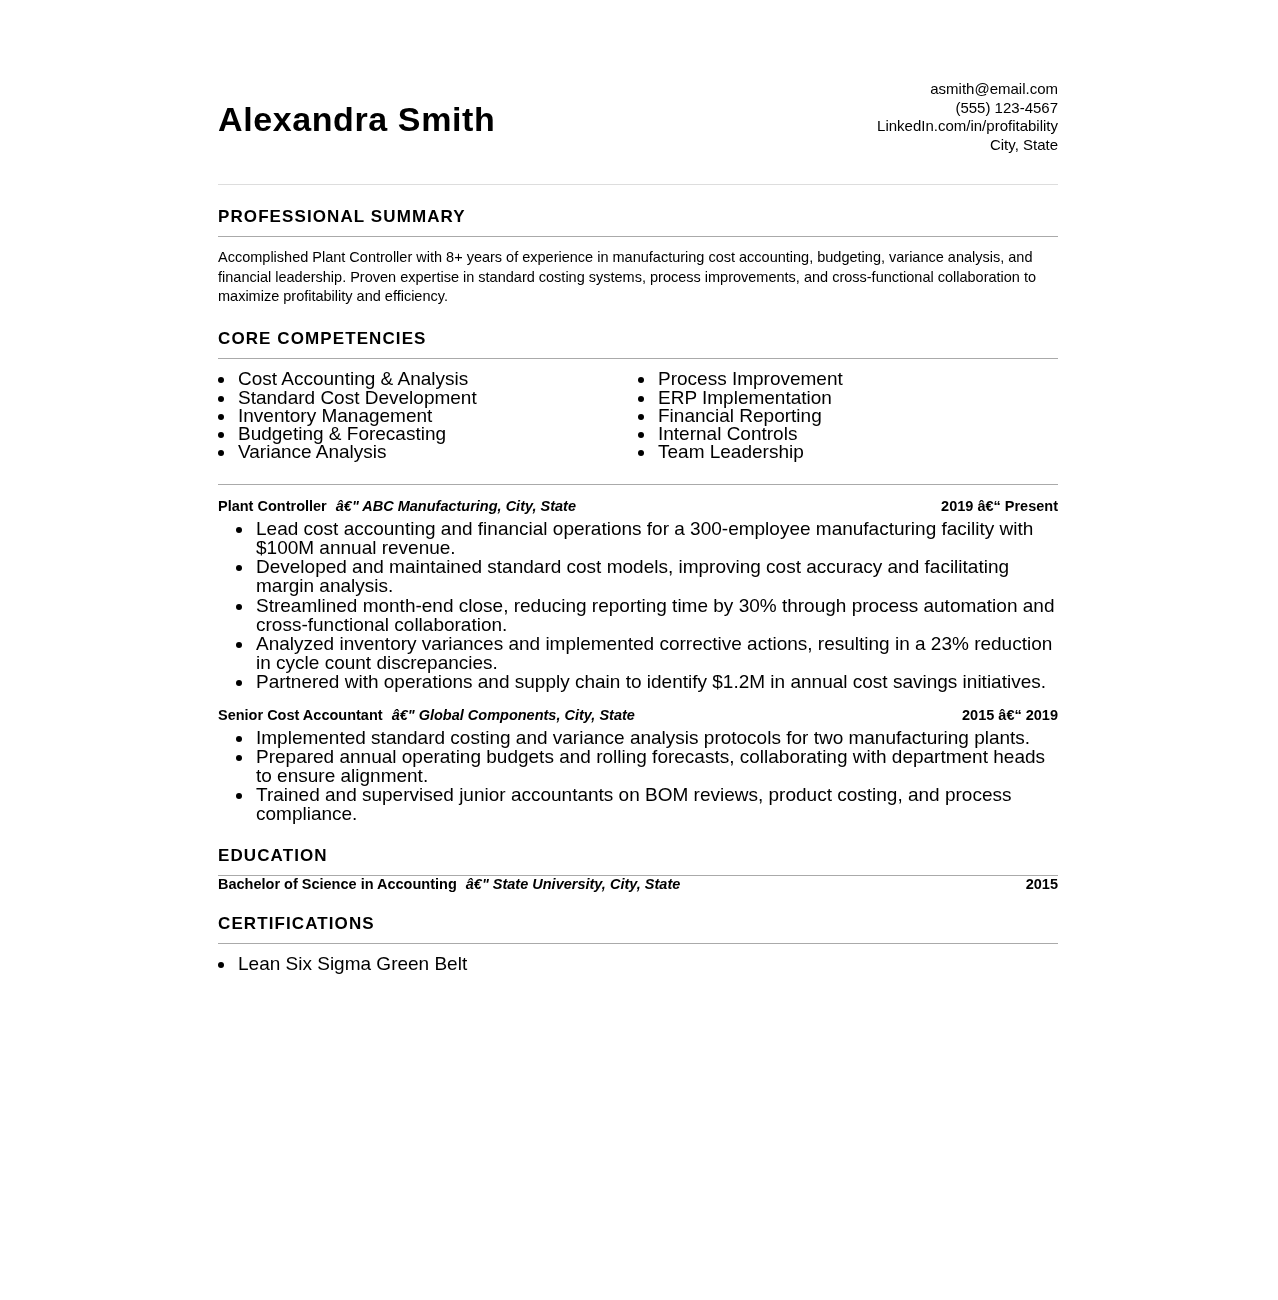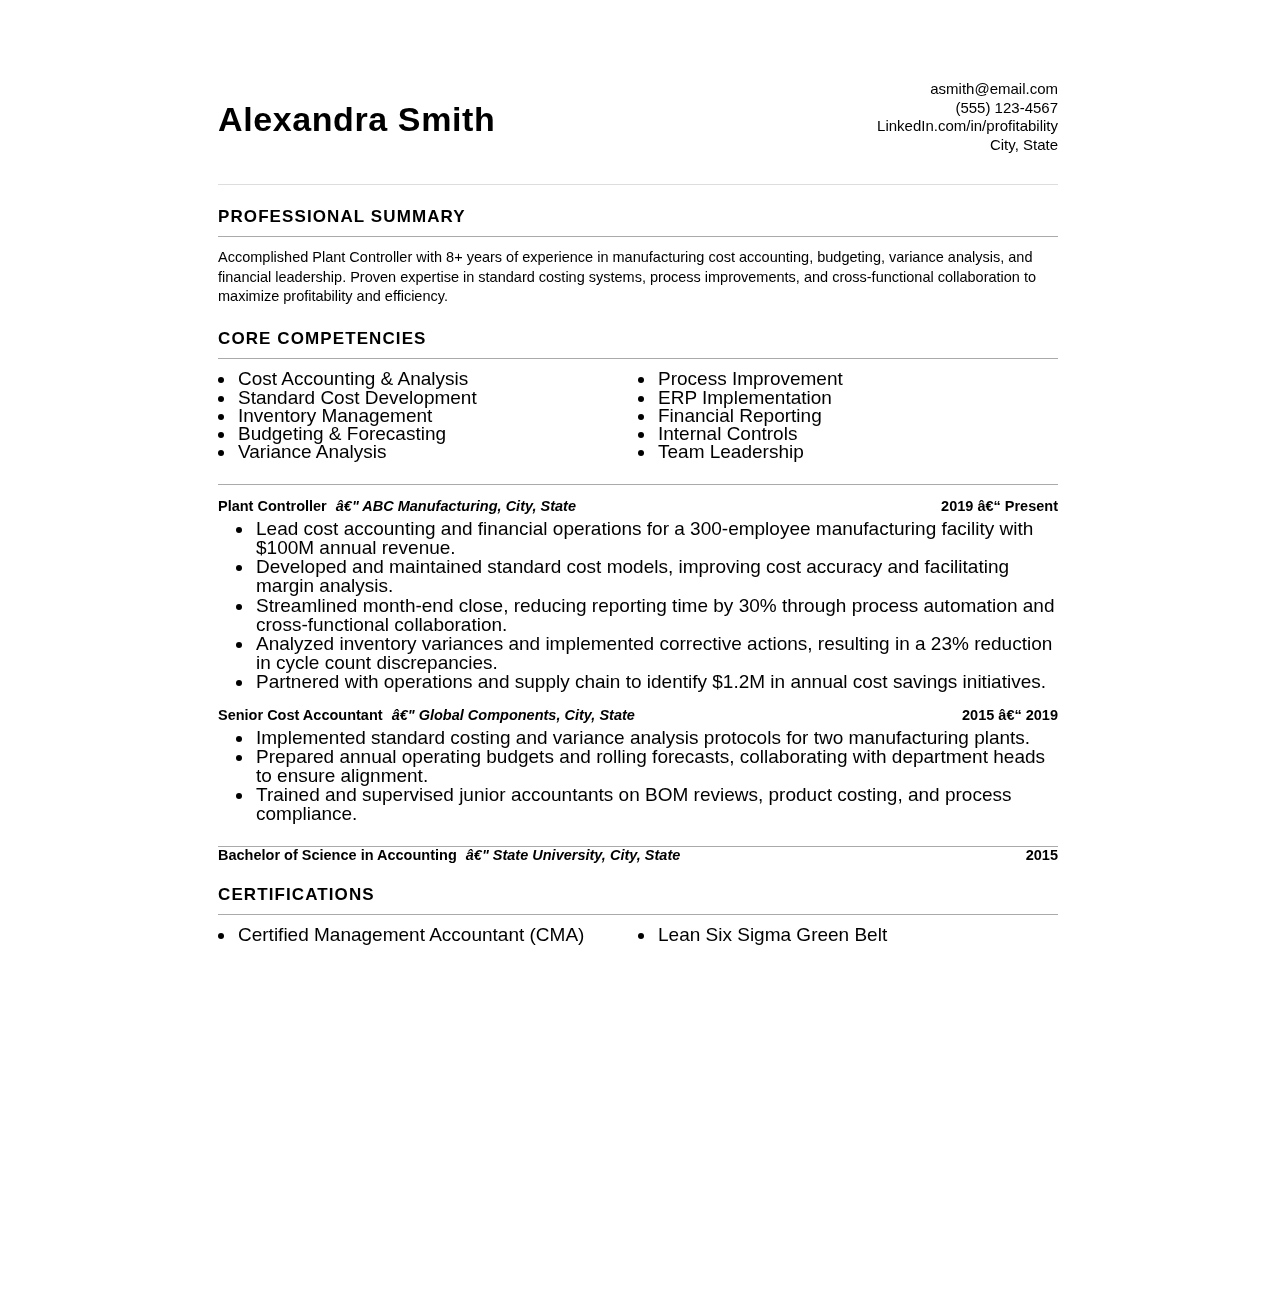--- a/index.html
+++ b/index.html
@@ -205,38 +205,34 @@
       </div>
       <ul class="job-bullets">
         <li>Implemented standard costing and variance analysis protocols for two manufacturing plants.</li>
         <li>Prepared annual operating budgets and rolling forecasts, collaborating with department heads to ensure alignment.</li>
         <li>Trained and supervised junior accountants on BOM reviews, product costing, and process compliance.</li>
       </ul>
     </div>
   </div>
 
   <div class="section">
+    <h2 class="section-title">EDUCATION</h2>
     <hr class="section-rule">
     <div class="edu-head">
       <div>
         <span class="edu-degree">Bachelor of Science in Accounting</span><span class="edu-org">â€" State University, City, State</span>
       </div>
       <div class="edu-year">2015</div>
     </div>
   </div>
 
   <div class="section">
     <h2 class="section-title">CERTIFICATIONS</h2>
     <hr class="section-rule">
     <div class="two-col">
-      <div class="col">
-        <ul class="bullets">
-          <li>Certified Management Accountant (CMA)</li>
-        </ul>
-      </div>
       <div class="col">
         <ul class="bullets">
           <li>Lean Six Sigma Green Belt</li>
         </ul>
       </div>
     </div>
   </div>
 
 </div>
 

